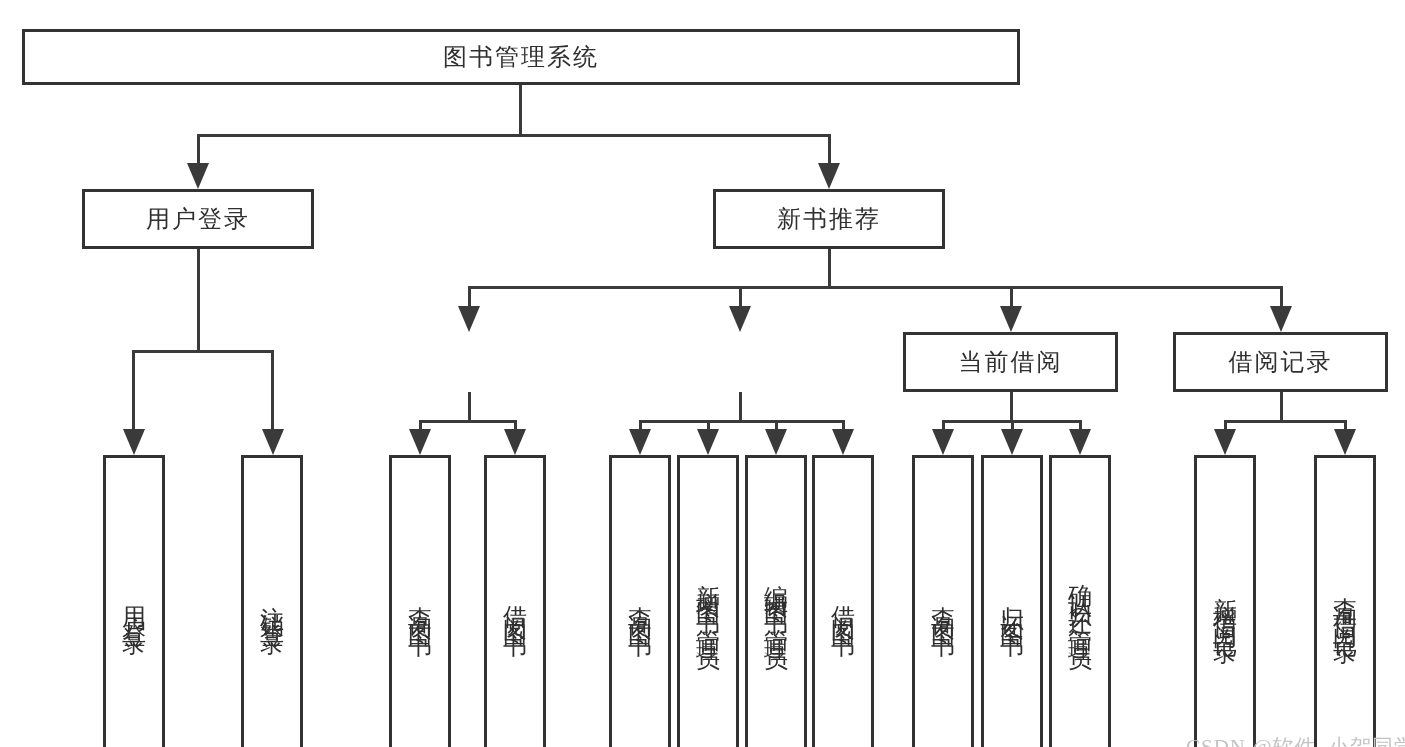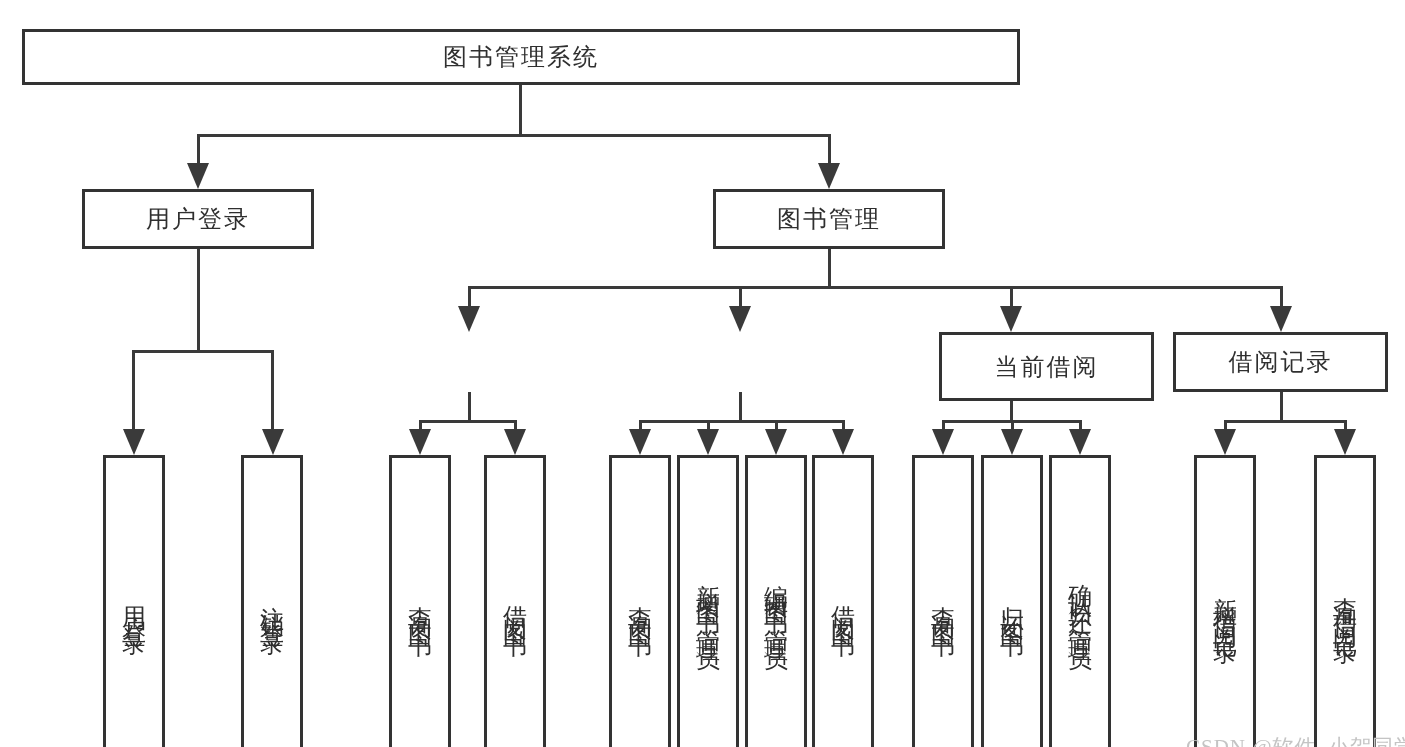--- a/index.html
+++ b/index.html
@@ -64,42 +64,42 @@
   <div class="hl" style="left:197px;top:117px;width:634px"></div>
   <div class="vl" style="left:197px;top:117px;height:32px"></div>
   <div class="ar" style="left:187px;top:146px"></div>
   <div class="vl" style="left:828px;top:117px;height:32px"></div>
   <div class="ar" style="left:818px;top:146px"></div>
 
   <div class="box" style="left:82px;top:172px;width:232px;height:60px">
     <span class="lbl">用户登录</span>
   </div>
   <div class="box" style="left:713px;top:172px;width:232px;height:60px">
-    <span class="lbl">图书管理</span>
+    <span class="lbl">新书推荐</span>
   </div>
 
   <div class="vl" style="left:197px;top:232px;height:103px"></div>
   <div class="hl" style="left:132px;top:333px;width:142px"></div>
   <div class="vl" style="left:132px;top:333px;height:80px"></div>
   <div class="ar" style="left:123px;top:412px"></div>
   <div class="vl" style="left:271px;top:333px;height:80px"></div>
   <div class="ar" style="left:262px;top:412px"></div>
 
   <div class="vl" style="left:828px;top:232px;height:40px"></div>
   <div class="hl" style="left:468px;top:269px;width:814px"></div>
   <div class="vl" style="left:468px;top:269px;height:22px"></div>
   <div class="ar" style="left:458px;top:289px"></div>
   <div class="vl" style="left:739px;top:269px;height:22px"></div>
   <div class="ar" style="left:729px;top:289px"></div>
   <div class="vl" style="left:1010px;top:269px;height:22px"></div>
   <div class="ar" style="left:1000px;top:289px"></div>
   <div class="vl" style="left:1280px;top:269px;height:22px"></div>
   <div class="ar" style="left:1270px;top:289px"></div>
 
-  <div class="box" style="left:939px;top:315px;width:215px;height:69px">
+  <div class="box" style="left:903px;top:315px;width:215px;height:60px">
     <span class="lbl">当前借阅</span>
   </div>
   <div class="box" style="left:1173px;top:315px;width:215px;height:60px">
     <span class="lbl">借阅记录</span>
   </div>
 
   <div class="vl" style="left:468px;top:375px;height:30px"></div>
   <div class="hl" style="left:419px;top:403px;width:98px"></div>
   <div class="vl" style="left:419px;top:403px;height:12px"></div>
   <div class="ar" style="left:409px;top:412px"></div>

